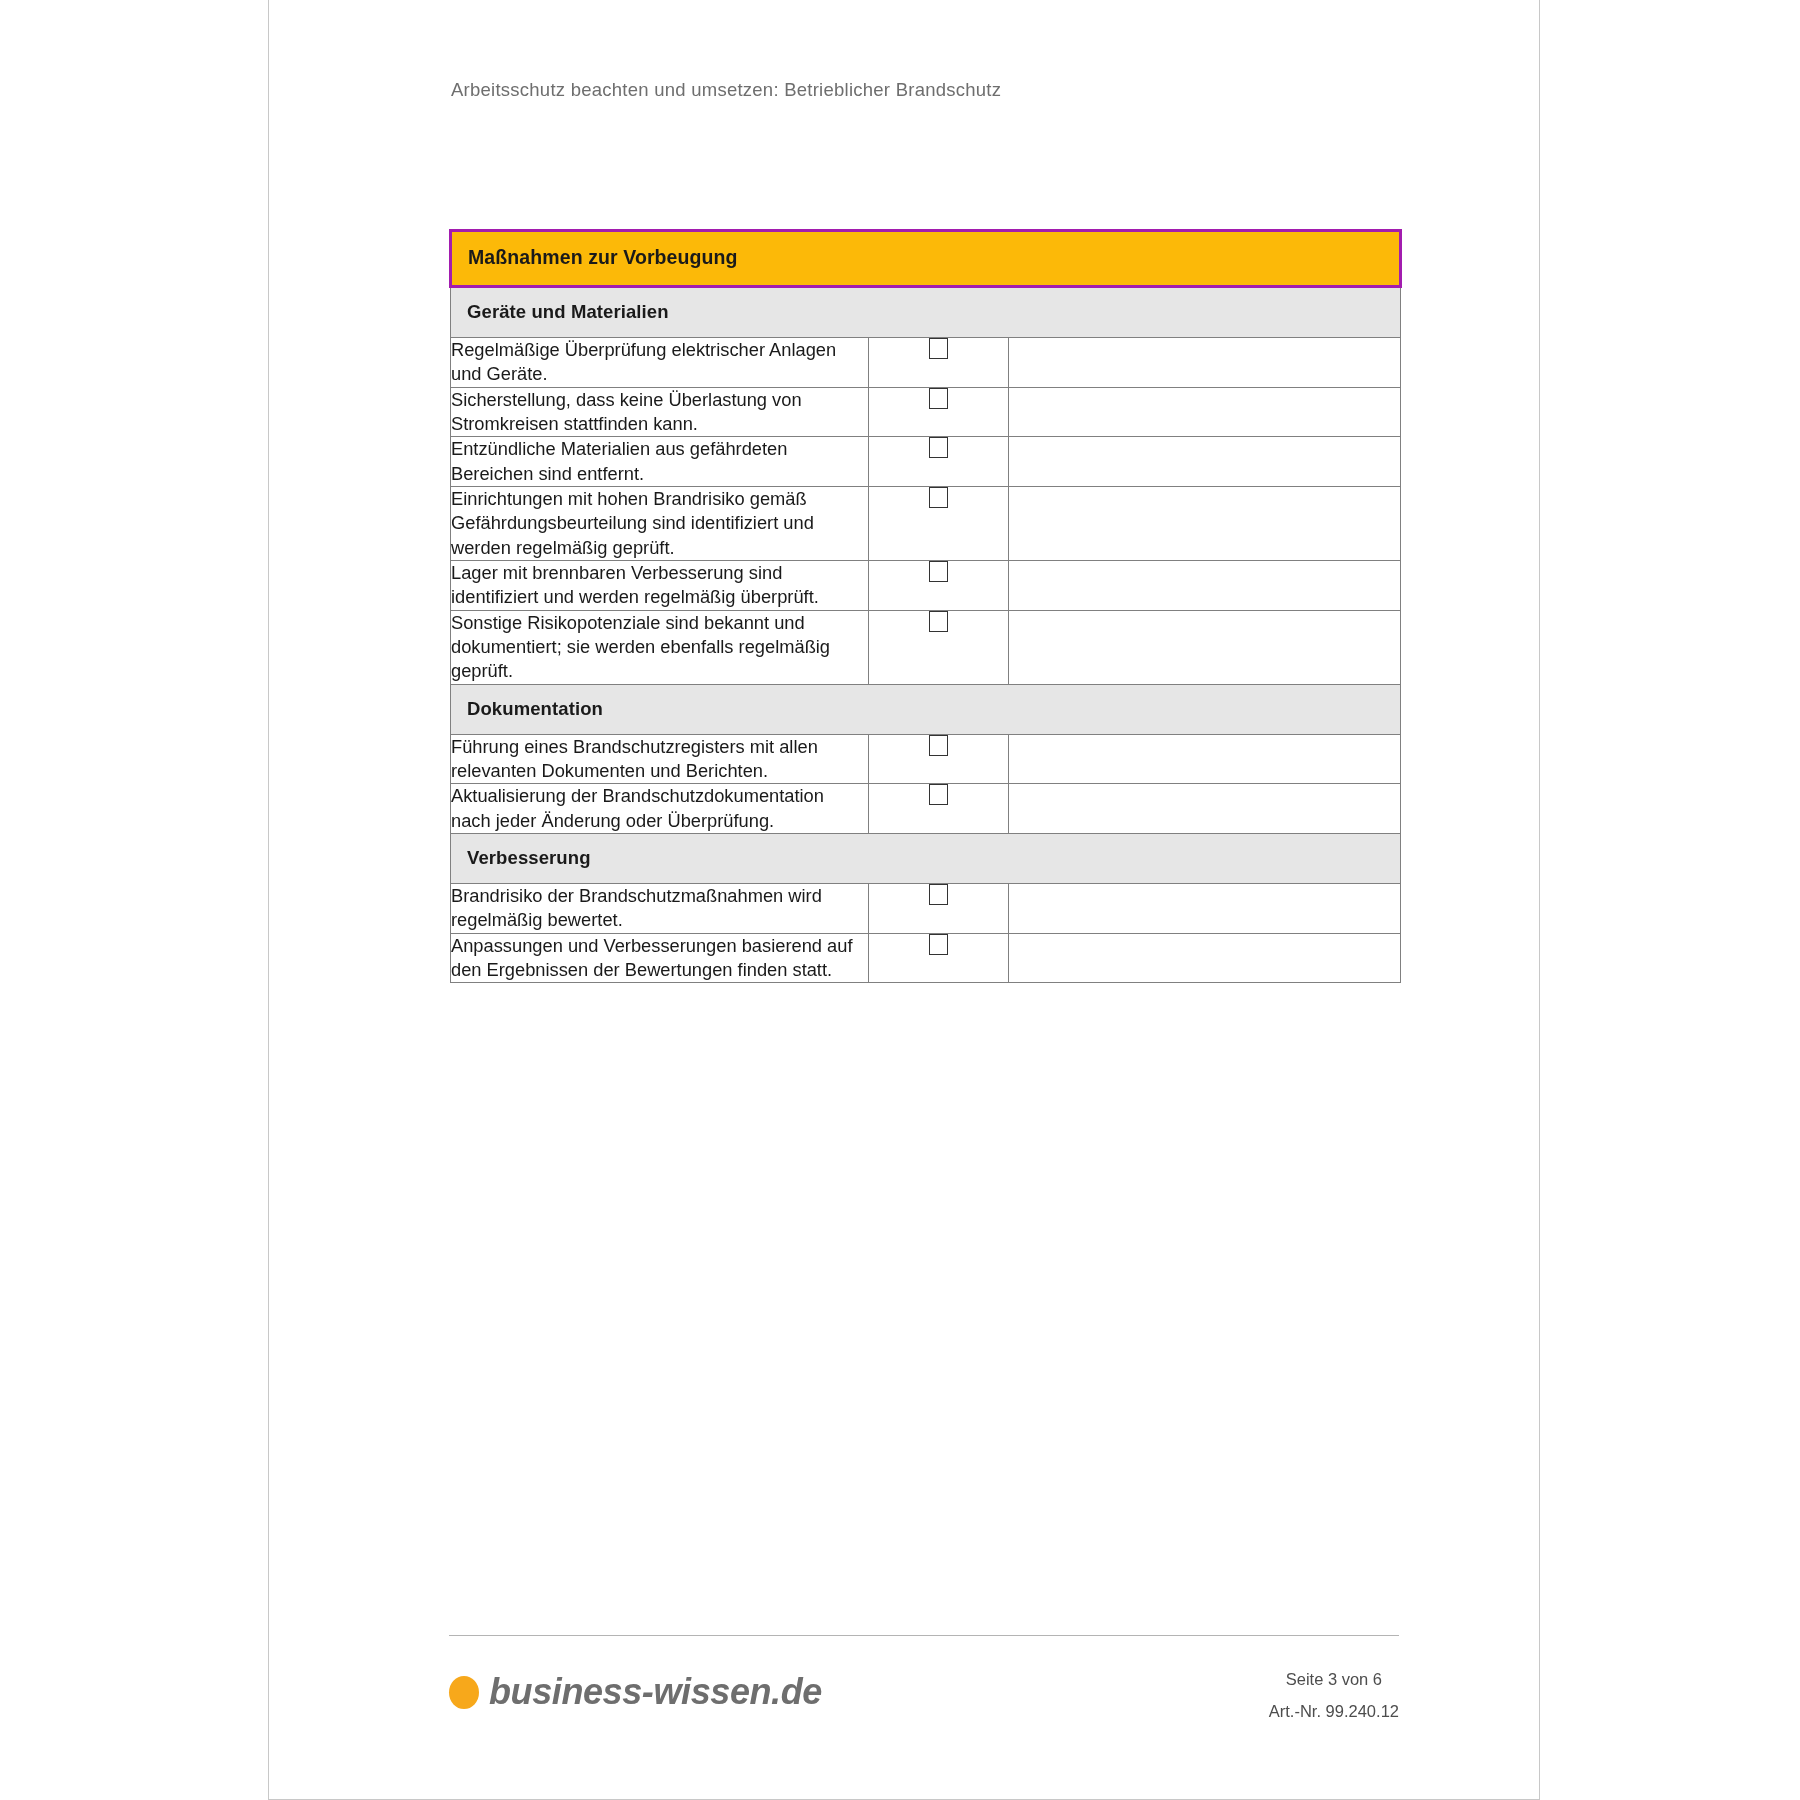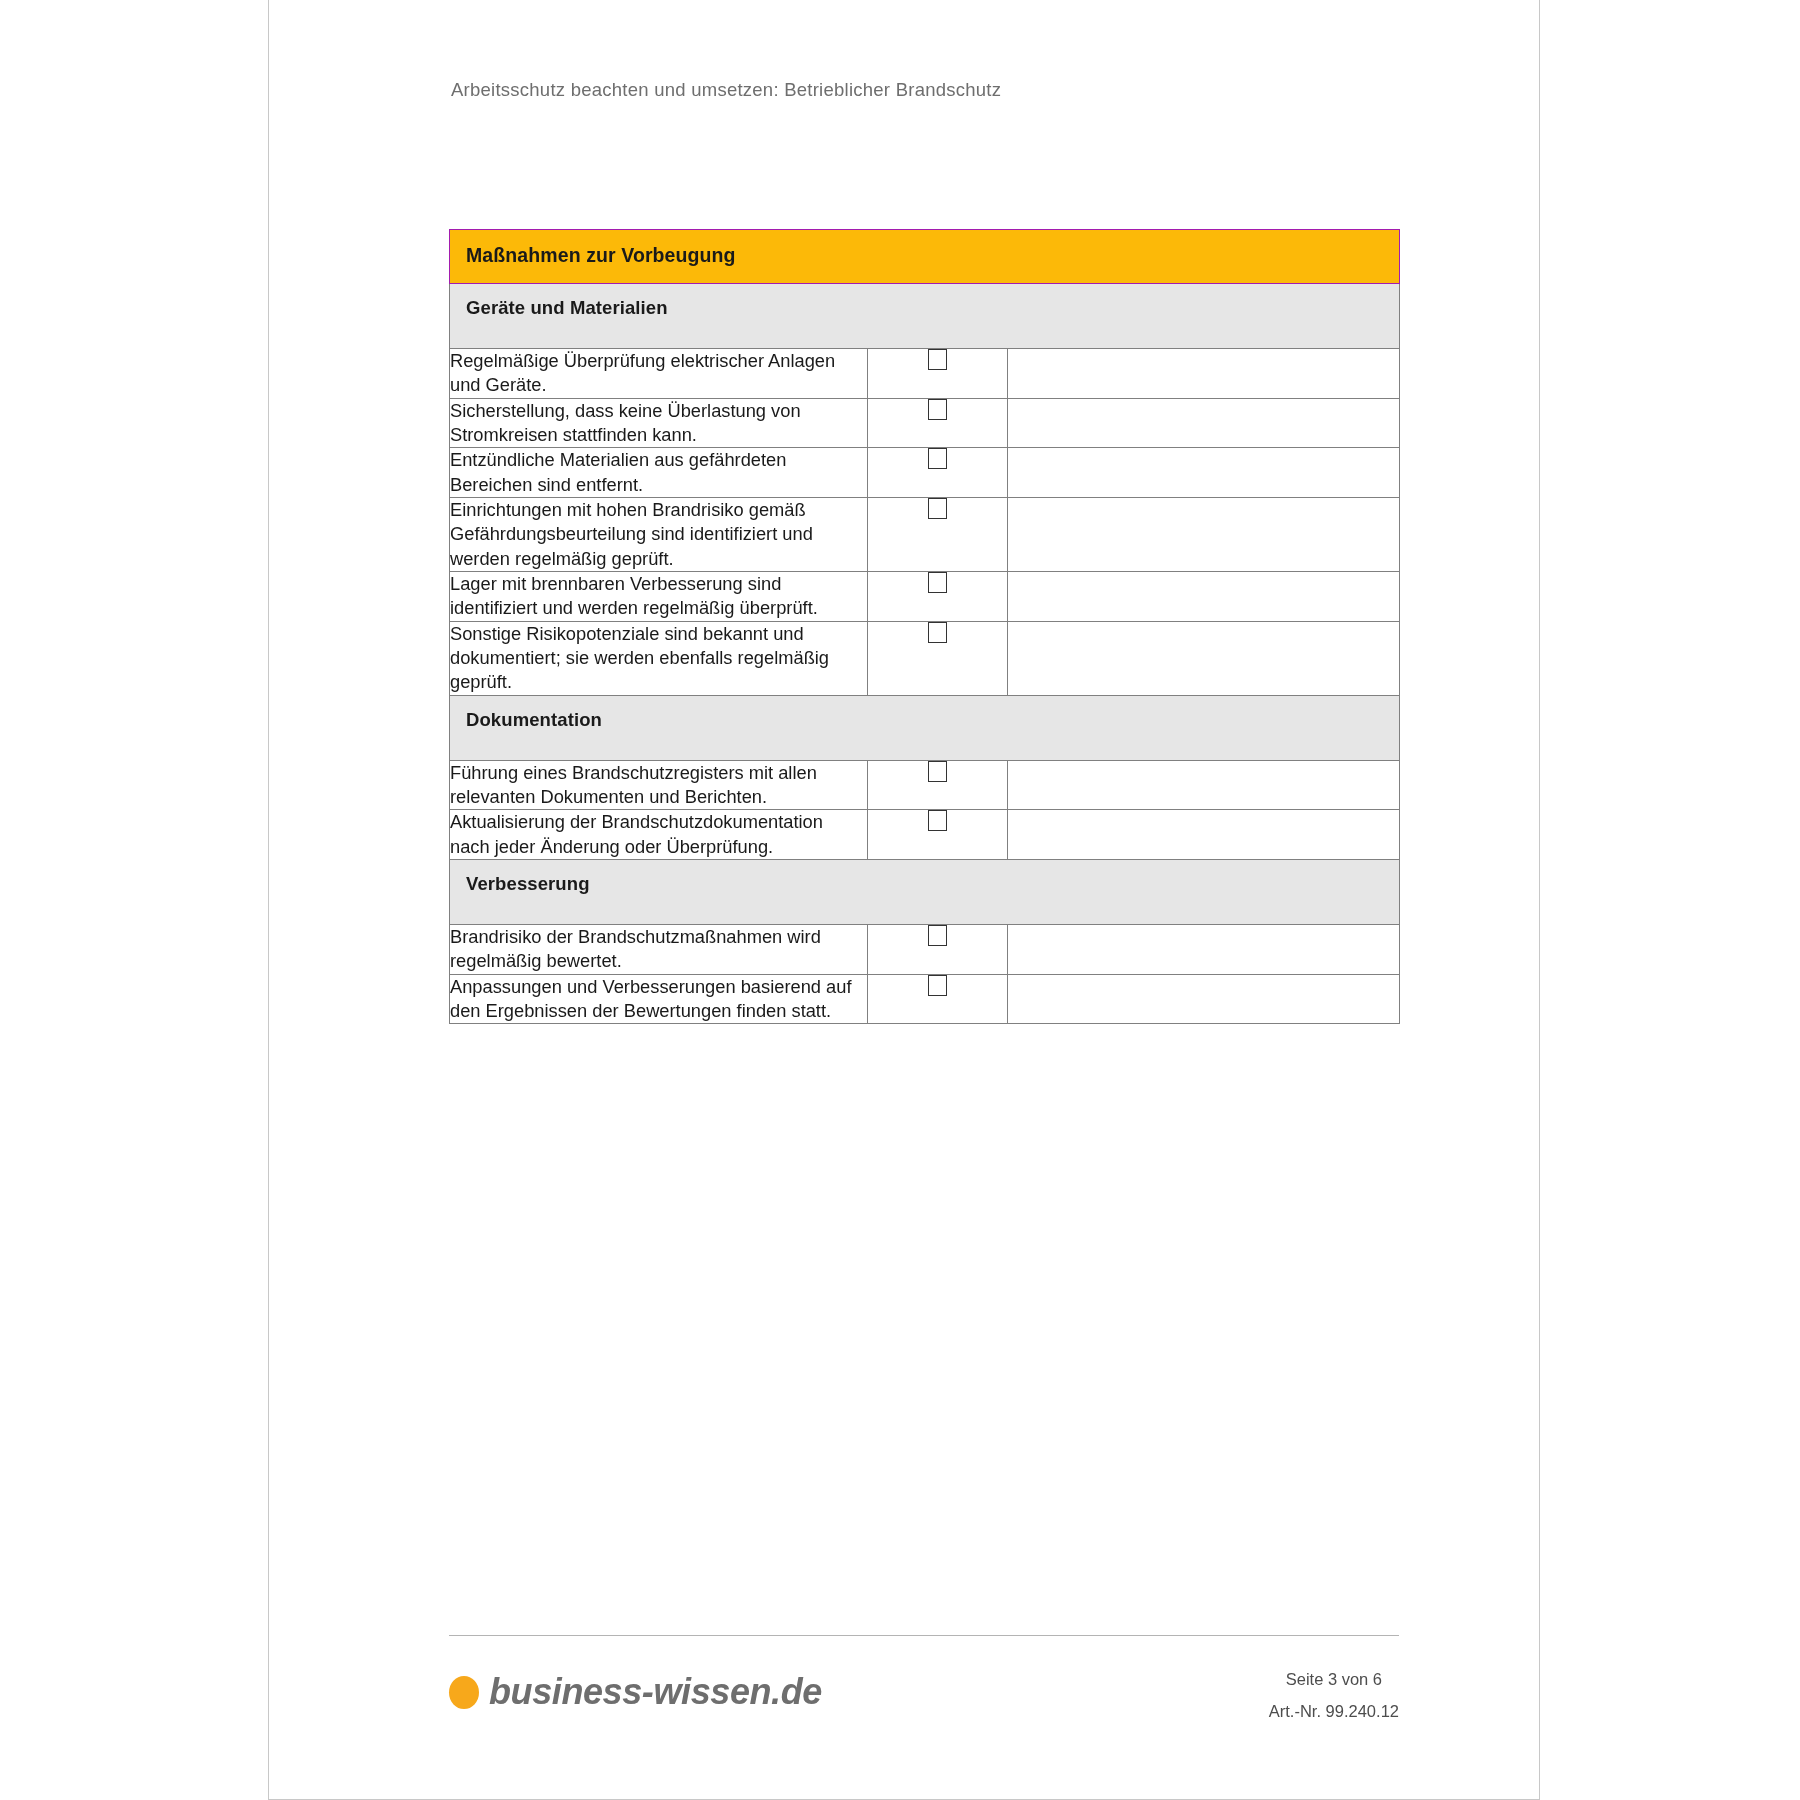--- a/index.html
+++ b/index.html
@@ -63,32 +63,32 @@
     table-layout: fixed;
   }
   .checklist td {
     border: 1px solid #808080;
     vertical-align: top;
     padding: 0;
   }
 
   .row-title td {
     background: #FCB908;
-    border: 1px solid #a21caf;
+    border: 3px solid #a21caf;
     padding: 14px 16px 16px 16px;
     font-size: 19.5px;
     font-weight: bold;
     color: #1a1a1a;
     letter-spacing: 0.1px;
   }
 
   .row-section td {
     background: #e6e6e6;
     border: 1px solid #808080;
-    padding: 13px 16px 29px 16px;
+    padding: 13px 16px 14px 16px;
     font-size: 18.5px;
     font-weight: bold;
     color: #1a1a1a;
     letter-spacing: 0.1px;
   }
 
   .cell-text {
     padding: 13px 16px 14px 14px;
     font-size: 18.3px;
     line-height: 1.33;

